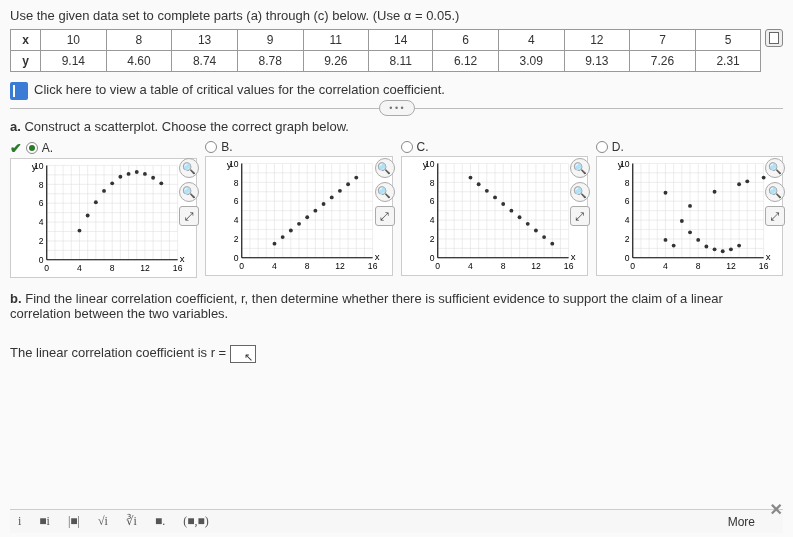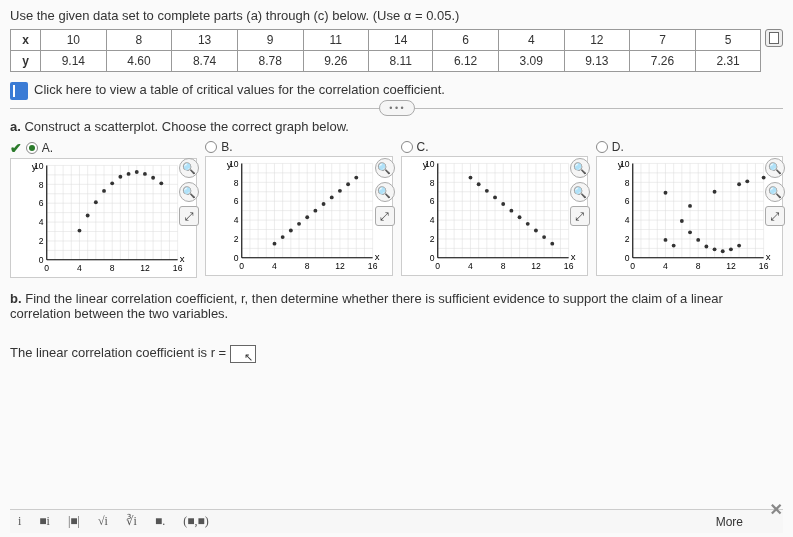--- a/index.html
+++ b/index.html
@@ -26,21 +26,21 @@
 svg.grid{width:100%;height:120px;border:1px solid #ccc;background:#fff}
 .tools{position:absolute;right:-2px;top:18px;display:flex;flex-direction:column;gap:4px}
 .tool{width:20px;height:20px;border:1px solid #aaa;border-radius:50%;display:flex;align-items:center;justify-content:center;background:#f5f5f5;font-size:11px}
 .tool.sq{border-radius:3px}
 .qb{margin-bottom:24px}
 .answer-row{display:flex;align-items:flex-start;gap:4px}
 .blank{display:inline-block;width:26px;height:18px;border:1px solid #666;background:#fff;position:relative}
 .cursor{position:absolute;right:2px;bottom:-2px;font-size:11px}
 .toolbar{position:absolute;bottom:4px;left:10px;right:10px;display:flex;align-items:center;gap:18px;padding:4px 8px;border-top:1px solid #ccc;background:#f7f7f7;font-size:12px}
 .tb-item{color:#555;font-family:'Times New Roman',serif}
-.more{margin-left:auto;margin-right:32px}
+.more{margin-left:auto;margin-right:20px}
 .close{position:absolute;right:10px;bottom:18px;font-size:16px;color:#888;font-weight:bold}
 .tbl-wrap{display:flex;align-items:flex-start}
 </style>
 </head>
 <body>
 
 <div class="instr">Use the given data set to complete parts (a) through (c) below. (Use α = 0.05.)</div>
 
 <div class="tbl-wrap">
 <table class="data">

